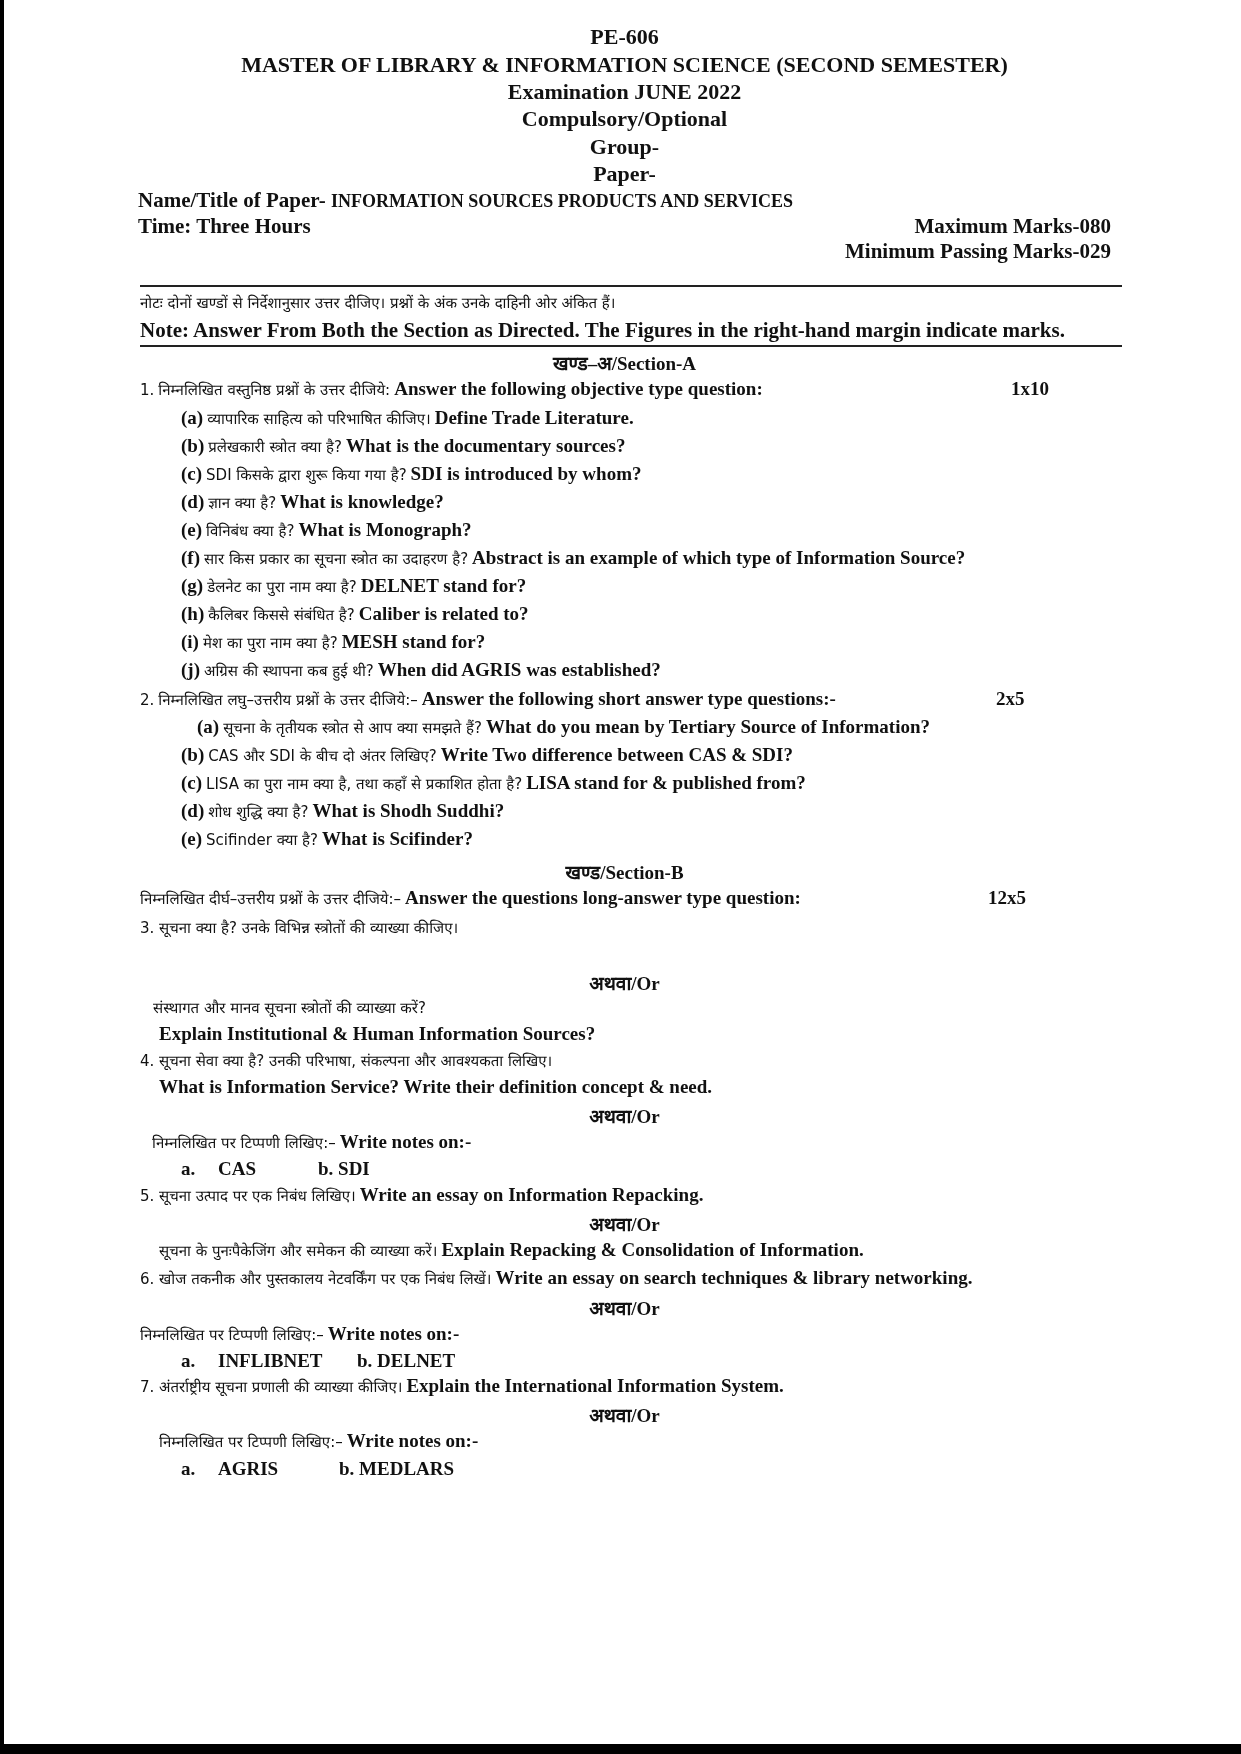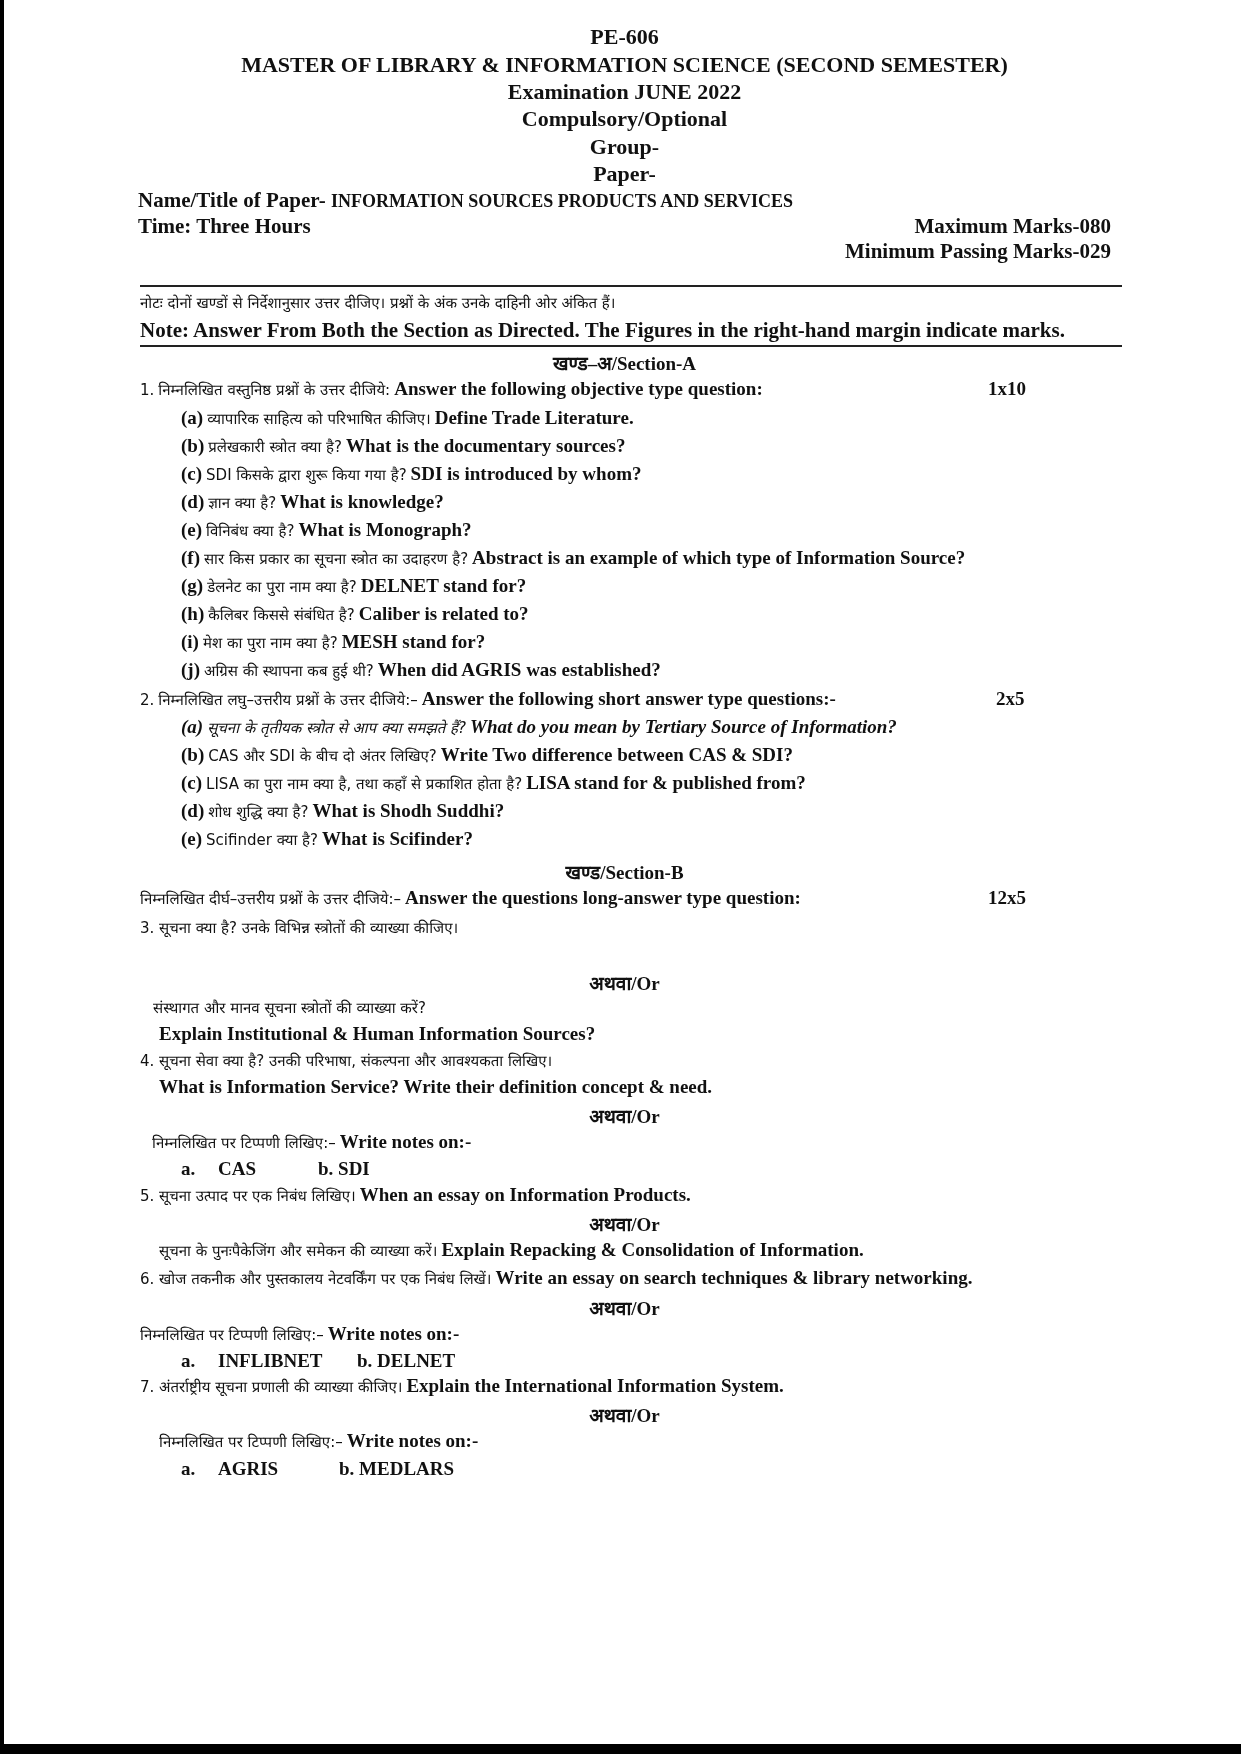--- a/index.html
+++ b/index.html
@@ -41,21 +41,21 @@
 
   <div class="rule" style="top:345px;"></div>
 
   <div class="t c" style="top:350px; font-size:19px;">खण्ड–अ/Section-A</div>
 
   <div class="t" style="top:378px; left:136px;">
     <span class="hi">1.</span>
     <span class="hi">निम्नलिखित वस्तुनिष्ठ प्रश्नों के उत्तर दीजिये:</span>
     <span class="sm">Answer the following objective type question:</span>
   </div>
-  <div class="t sm" style="top:378px; left:984px;">1x10</div>
+  <div class="t sm" style="top:378px; left:1007px;">1x10</div>
 
   <div>
     <div class="t" style="top:407px; left:177px;"><span class="sm">(a)</span> <span class="hi">व्यापारिक साहित्य को परिभाषित कीजिए।</span> <span class="sm">Define Trade Literature.</span></div>
     <div class="t" style="top:435px; left:177px;"><span class="sm">(b)</span> <span class="hi">प्रलेखकारी स्त्रोत क्या है?</span> <span class="sm">What is the documentary sources?</span></div>
     <div class="t" style="top:463px; left:177px;"><span class="sm">(c)</span> <span class="hi">SDI किसके द्वारा शुरू किया गया है?</span> <span class="sm">SDI is introduced by whom?</span></div>
     <div class="t" style="top:491px; left:177px;"><span class="sm">(d)</span> <span class="hi">ज्ञान क्या है?</span> <span class="sm">What is knowledge?</span></div>
     <div class="t" style="top:519px; left:177px;"><span class="sm">(e)</span> <span class="hi">विनिबंध क्या है?</span> <span class="sm">What is Monograph?</span></div>
     <div class="t" style="top:547px; left:177px;"><span class="sm">(f)</span> <span class="hi">सार किस प्रकार का सूचना स्त्रोत का उदाहरण है?</span> <span class="sm">Abstract is an example of which type of Information Source?</span></div>
     <div class="t" style="top:575px; left:177px;"><span class="sm">(g)</span> <span class="hi">डेलनेट का पुरा नाम क्या है?</span> <span class="sm">DELNET stand for?</span></div>
     <div class="t" style="top:603px; left:177px;"><span class="sm">(h)</span> <span class="hi">कैलिबर किससे संबंधित है?</span> <span class="sm">Caliber is related to?</span></div>
@@ -64,21 +64,21 @@
   </div>
 
   <div class="t" style="top:688px; left:136px;">
     <span class="hi">2.</span>
     <span class="hi">निम्नलिखित लघु–उत्तरीय प्रश्नों के उत्तर दीजिये:–</span>
     <span class="sm">Answer the following short answer type questions:-</span>
   </div>
   <div class="t sm" style="top:688px; left:992px;">2x5</div>
 
   <div>
-    <div class="t" style="top:716px; left:177px;font-style:italic;"><span class="sm">(a)</span> <span class="hi">सूचना के तृतीयक स्त्रोत से आप क्या समझते हैं?</span> <span class="sm">What do you mean by Tertiary Source of Information?</span></div>
+    <div class="t" style="top:716px; left:193px;"><span class="sm">(a)</span> <span class="hi">सूचना के तृतीयक स्त्रोत से आप क्या समझते हैं?</span> <span class="sm">What do you mean by Tertiary Source of Information?</span></div>
     <div class="t" style="top:744px; left:177px;"><span class="sm">(b)</span> <span class="hi">CAS और SDI के बीच दो अंतर लिखिए?</span> <span class="sm">Write Two difference between CAS &amp; SDI?</span></div>
     <div class="t" style="top:772px; left:177px;"><span class="sm">(c)</span> <span class="hi">LISA का पुरा नाम क्या है, तथा कहाँ से प्रकाशित होता है?</span> <span class="sm">LISA stand for &amp; published from?</span></div>
     <div class="t" style="top:800px; left:177px;"><span class="sm">(d)</span> <span class="hi">शोध शुद्धि क्या है?</span> <span class="sm">What is Shodh Suddhi?</span></div>
     <div class="t" style="top:828px; left:177px;"><span class="sm">(e)</span> <span class="hi">Scifinder क्या है?</span> <span class="sm">What is Scifinder?</span></div>
   </div>
 
   <div class="t c" style="top:859px; font-size:19px;">खण्ड/Section-B</div>
 
   <div class="t" style="top:887px; left:136px;">
     <span class="hi">निम्नलिखित दीर्घ–उत्तरीय प्रश्नों के उत्तर दीजिये:–</span>
@@ -97,21 +97,21 @@
   <div class="t" style="top:1131px; left:148px;">
     <span class="hi">निम्नलिखित पर टिप्पणी लिखिए:–</span>
     <span class="sm">Write notes on:-</span>
   </div>
   <div class="t sm" style="top:1158px; left:177px;">a.</div>
   <div class="t sm" style="top:1158px; left:214px;">CAS</div>
   <div class="t sm" style="top:1158px; left:314px;">b. SDI</div>
 
   <div class="t" style="top:1184px; left:136px;">
     <span class="hi">5. सूचना उत्पाद पर एक निबंध लिखिए।</span>
-    <span class="sm">When an essay on Information Products.</span>
+    <span class="sm">Write an essay on Information Repacking.</span>
   </div>
   <div class="t c sec" style="top:1211px;">अथवा/Or</div>
   <div class="t" style="top:1239px; left:155px;">
     <span class="hi">सूचना के पुनःपैकेजिंग और समेकन की व्याख्या करें।</span>
     <span class="sm">Explain Repacking &amp; Consolidation of Information.</span>
   </div>
 
   <div class="t" style="top:1267px; left:136px;">
     <span class="hi">6. खोज तकनीक और पुस्तकालय नेटवर्किंग पर एक निबंध लिखें।</span>
     <span class="sm">Write an essay on search techniques &amp; library networking.</span>

